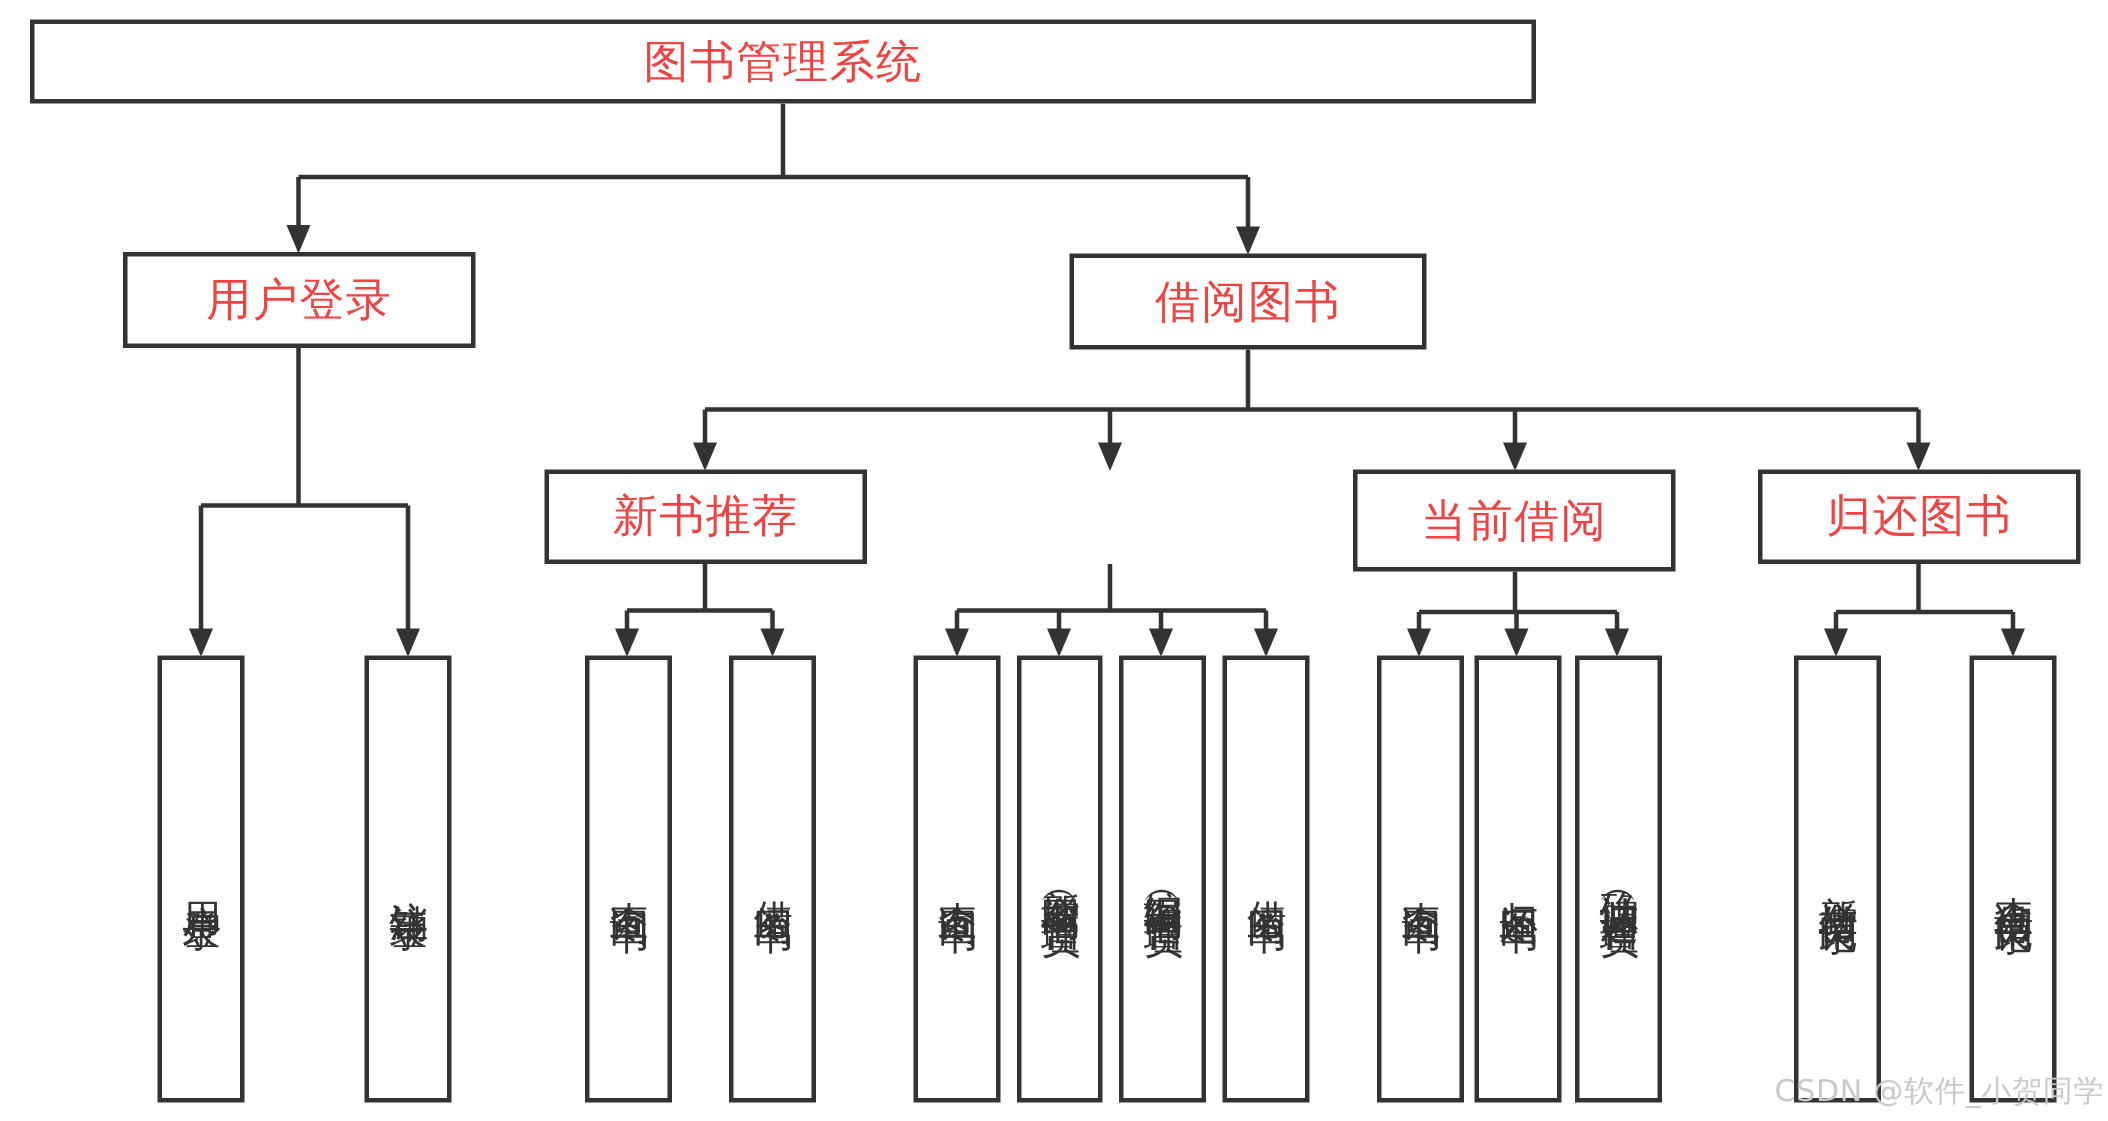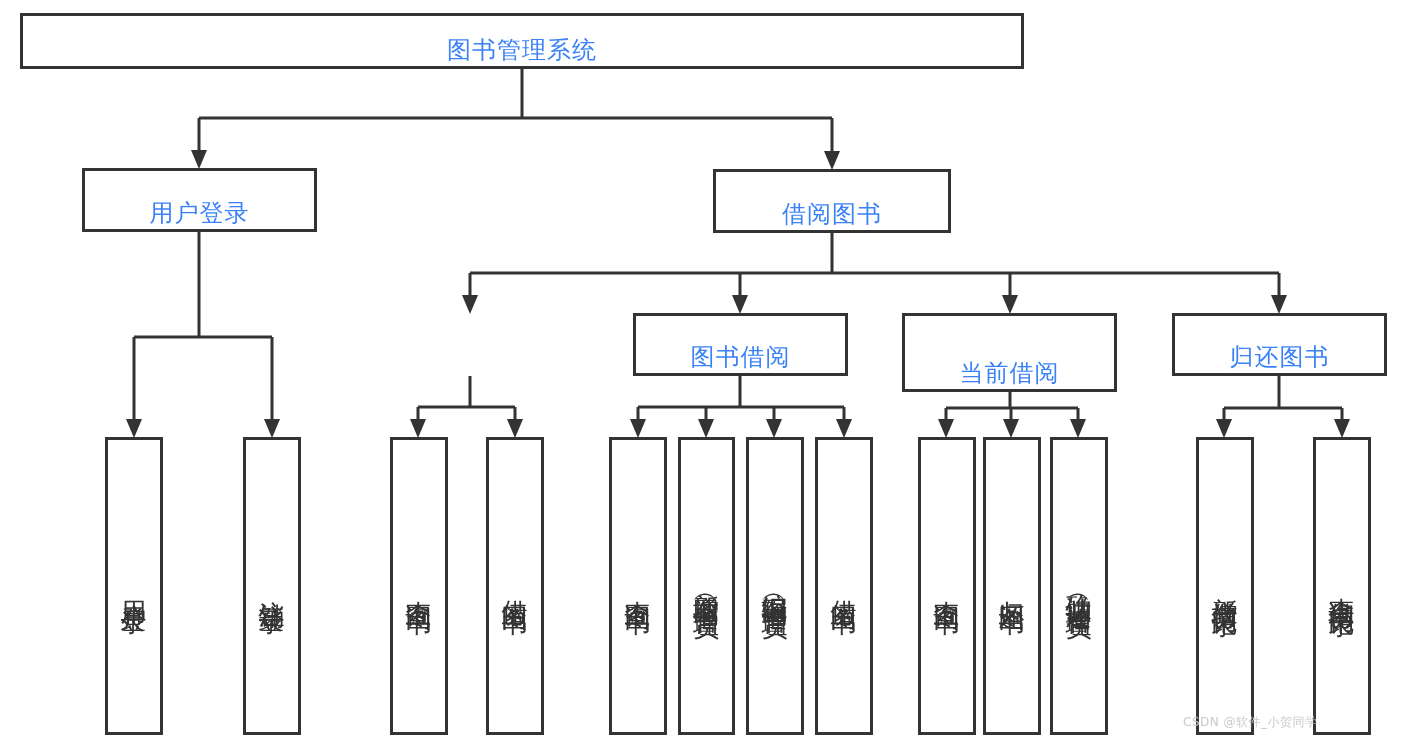--- a/index.html
+++ b/index.html
@@ -11,24 +11,24 @@
     font-family: "DejaVu Sans", "Liberation Sans", sans-serif;
     overflow: hidden;
   }
   #wires { position: absolute; left: 0; top: 0; width: 1405px; height: 747px; }
   .hbox {
     position: absolute;
     box-sizing: border-box;
     border: 3px solid #333333;
     background: #ffffff;
     display: flex;
-    align-items: flex-end;
+    align-items: center;
     justify-content: center;
-    font-size: 24px;
-    color: #3b82f6;
+    font-size: 30px;
+    color: #ef4444;
     letter-spacing: 1px;
     white-space: nowrap;
   }
   .leaf {
     position: absolute;
     box-sizing: border-box;
     width: 58px;
     height: 298px;
     top: 437px;
     border: 3px solid #333333;
@@ -42,21 +42,21 @@
     text-orientation: mixed;
     font-size: 26px;
     letter-spacing: 3px;
     color: #333333;
     line-height: 1;
   }
   #watermark {
     position: absolute;
     left: 1183px;
     top: 714px;
-    font-size: 12px;
+    font-size: 20px;
     color: #c9c9c9;
     letter-spacing: 0.5px;
     white-space: nowrap;
     z-index: 5;
   }
 </style>
 </head>
 <body>
 
 <div id="canvas">
@@ -129,24 +129,24 @@
     <span>图书管理系统</span>
   </div>
 
   <div class="hbox" style="left:82px; top:168px; width:235px; height:64px;">
     <span>用户登录</span>
   </div>
   <div class="hbox" style="left:713px; top:169px; width:238px; height:64px;">
     <span>借阅图书</span>
   </div>
 
-  <div class="hbox" style="left:633px; top:313px; width:215px; height:63px;">
-    <span>图书借阅</span>
+  <div class="hbox" style="left:363px; top:313px; width:215px; height:63px;">
+    <span>新书推荐</span>
   </div>
-  <div class="hbox" style="left:902px; top:313px; width:215px; height:79px;">
+  <div class="hbox" style="left:902px; top:313px; width:215px; height:68px;">
     <span>当前借阅</span>
   </div>
   <div class="hbox" style="left:1172px; top:313px; width:215px; height:63px;">
     <span>归还图书</span>
   </div>
 
   <div class="leaf" style="left:105px;">
     <span class="vtext">用户登录</span>
   </div>
   <div class="leaf" style="left:243px;">

